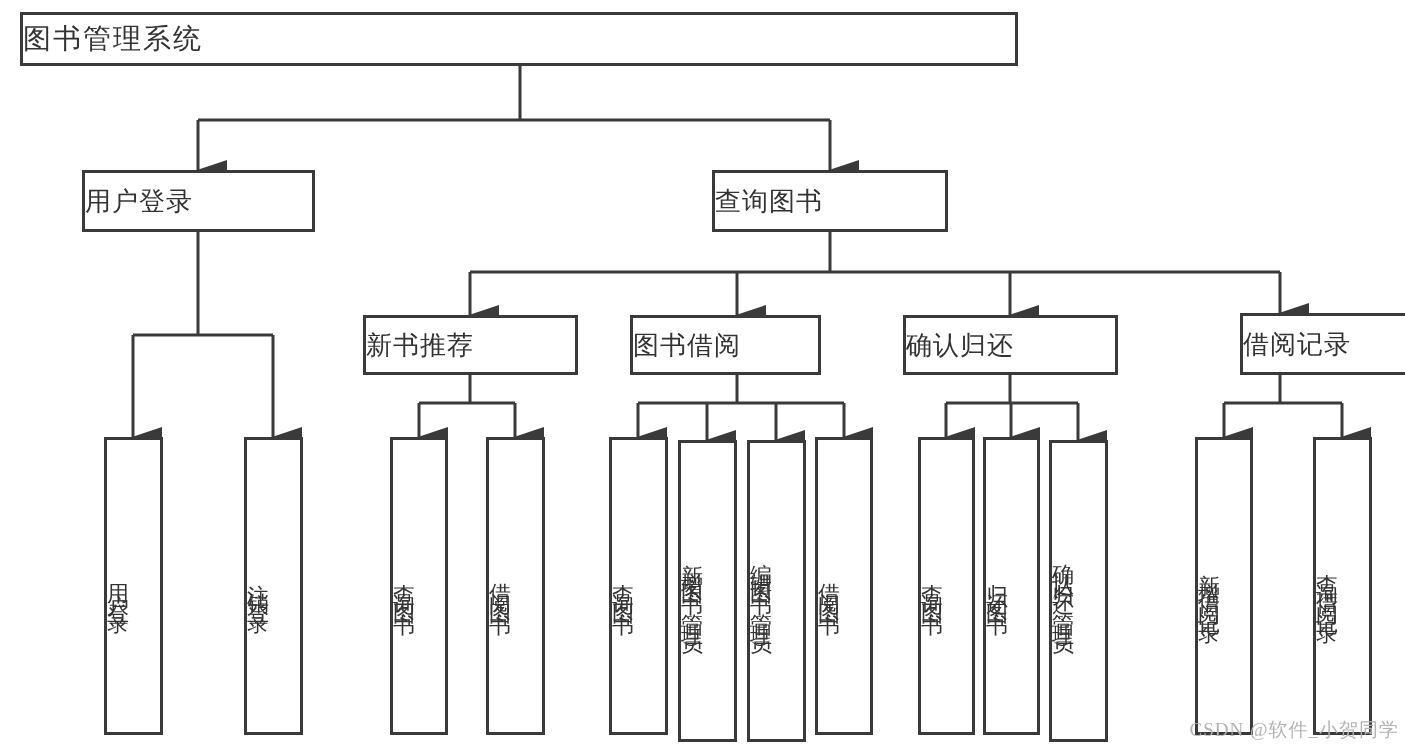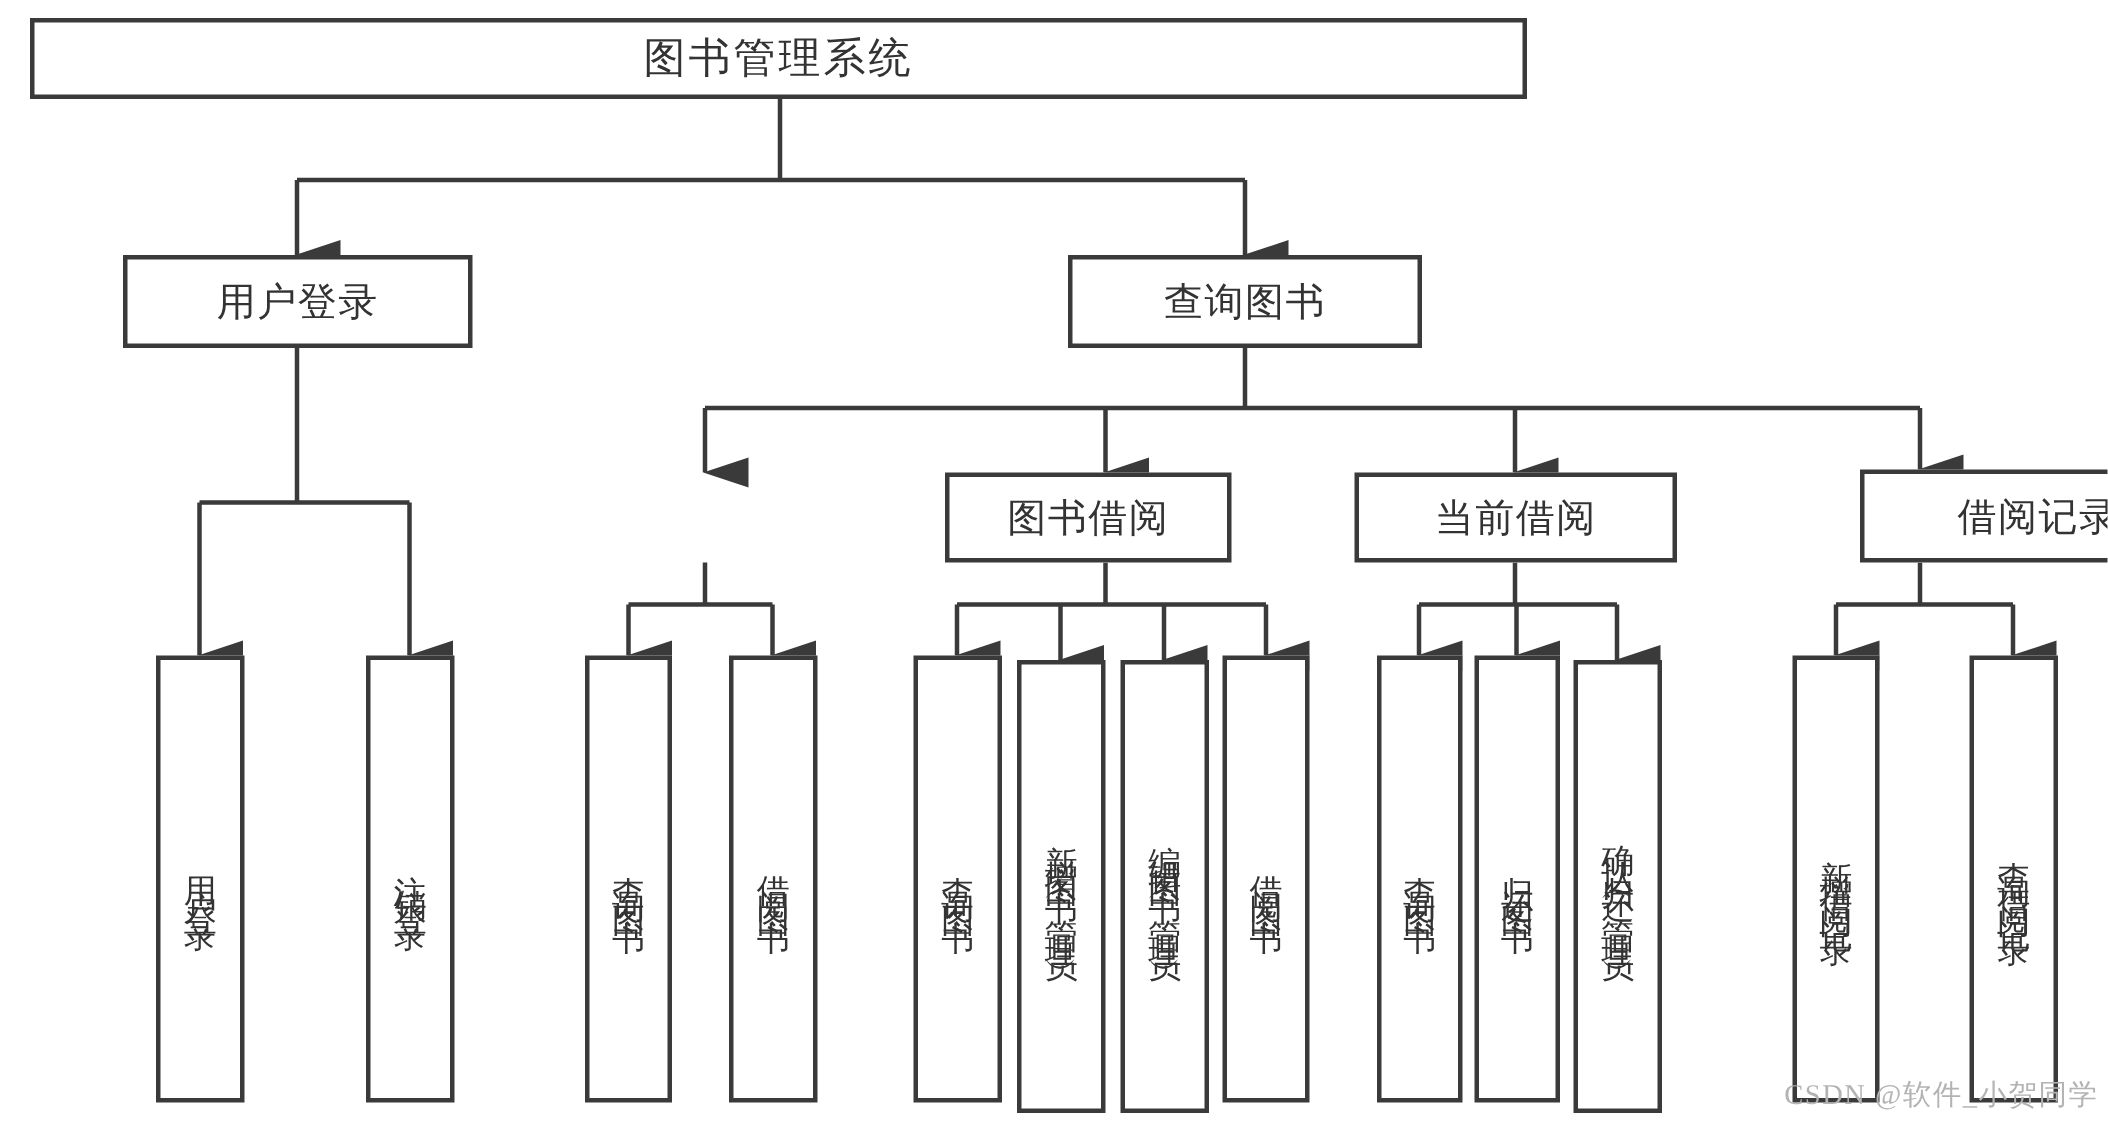--- a/index.html
+++ b/index.html
@@ -22,21 +22,20 @@
   }
   .wire { stroke: var(--line, #3a3a3a); stroke-width: 3; fill: none; }
   .arrow-head { fill: var(--line, #3a3a3a); }
   .node {
     position: absolute;
     box-sizing: border-box;
     background: #fff;
     border: 3px solid var(--line, #3a3a3a);
     display: flex;
     align-items: center;
-    justify-content: center;
     color: var(--text, #333);
   }
   .node.root-node span { font-size: 28px; letter-spacing: 2px; }
   .node.h-node span { font-size: 26px; letter-spacing: 1px; }
   .node.v-node span {
     writing-mode: vertical-rl;
     text-orientation: mixed;
     font-size: 22px;
     letter-spacing: 10px;
     line-height: 1;
@@ -99,25 +98,28 @@
     <span>图书管理系统</span>
   </div>
 
   <div class="node h-node" style="left:82px;top:170px;width:233px;height:62px">
     <span>用户登录</span>
   </div>
   <div class="node h-node" style="left:712px;top:170px;width:236px;height:62px">
     <span>查询图书</span>
   </div>
 
+  <div class="node h-node" style="left:363px;top:315px;width:215px;height:60px">
+    <span>新书推荐</span>
+  </div>
   <div class="node h-node" style="left:630px;top:315px;width:191px;height:60px">
     <span>图书借阅</span>
   </div>
   <div class="node h-node" style="left:903px;top:315px;width:215px;height:60px">
-    <span>当前借阅</span>
+    <span>确认归还</span>
   </div>
   <div class="node h-node" style="left:1240px;top:313px;width:238px;height:62px">
     <span>借阅记录</span>
   </div>
 
   <div class="node v-node" style="left:104px;top:437px;width:59px;height:298px">
     <span>用户登录</span>
   </div>
   <div class="node v-node" style="left:244px;top:437px;width:59px;height:298px">
     <span>注销登录</span>

